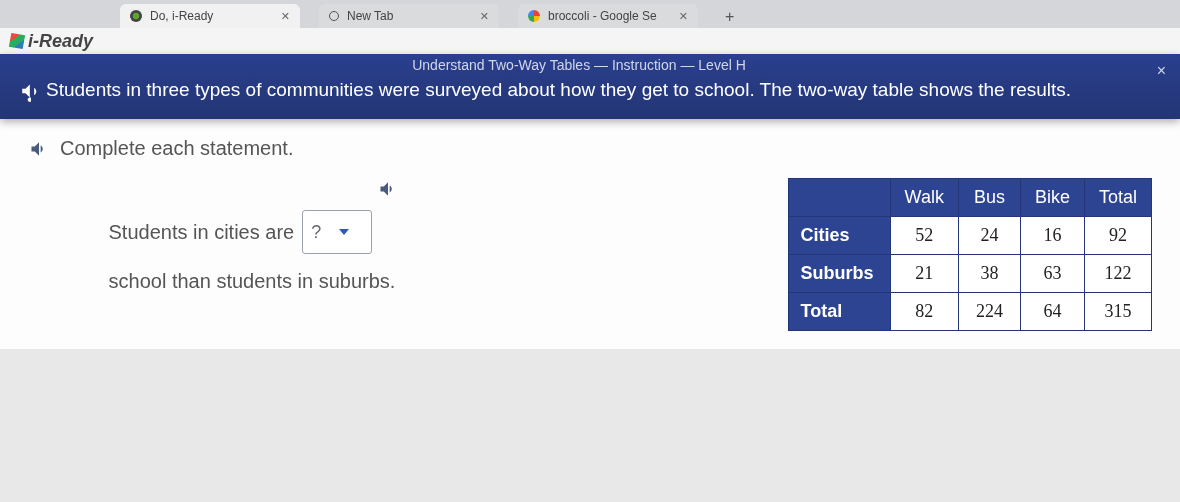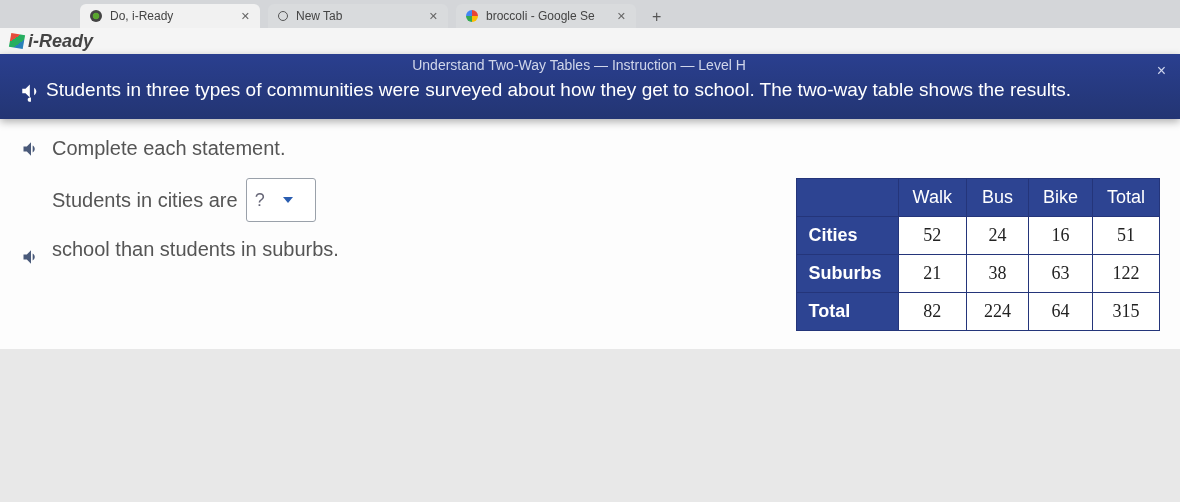--- a/index.html
+++ b/index.html
@@ -8,22 +8,22 @@
     background: #e8e8e8;
     width: 1180px;
     height: 502px;
     overflow: hidden;
   }
   .browser-tabs {
     display: flex;
     align-items: flex-end;
     background: #d4d6d9;
     height: 28px;
-    padding-left: 80px;
-    gap: 8px;
+    padding-left: 120px;
+    gap: 19px;
     font-size: 12px;
     color: #444;
   }
   .tab {
     display: flex;
     align-items: center;
     padding: 4px 10px;
     background: #f1f1f1;
     border-radius: 6px 6px 0 0;
     gap: 8px;
@@ -77,21 +77,21 @@
   }
   .lesson-text {
     font-size: 19px; line-height: 1.4;
   }
   .close-x {
     position:absolute; top:8px; right:14px;
     color:#cfd6ee; font-size:16px; cursor:pointer;
   }
 
   .content {
-    padding: 18px 20px;
+    padding: 18px 28px;
     background: #fdfdfd;
   }
   .statement-row {
     display:flex; align-items:center; gap:10px;
     color:#555; font-size:20px;
   }
   .speaker {
     width:22px; height:22px; flex:0 0 auto;
     display:flex; align-items:center; justify-content:center;
     cursor:pointer;
@@ -196,21 +196,21 @@
       <svg viewBox="0 0 24 24" width="20" height="20" fill="#4a5a7a">
           <path d="M3 9v6h4l5 5V4L7 9H3zm13.5 3c0-1.8-1-3.3-2.5-4.1v8.2c1.5-.8 2.5-2.3 2.5-4.1z"></path>
         </svg>
     </span>
     <span class="prompt-heading">Complete each statement.</span>
   </div>
 
   <div class="main-row">
 
     <div style="flex:1;">
-      <div class="statement-row" style="align-items:flex-end;">
+      <div class="statement-row" style="align-items:center;flex-direction:column;">
         <span class="speaker">
           <svg viewBox="0 0 24 24" width="20" height="20" fill="#4a5a7a">
               <path d="M3 9v6h4l5 5V4L7 9H3zm13.5 3c0-1.8-1-3.3-2.5-4.1v8.2c1.5-.8 2.5-2.3 2.5-4.1z"></path>
             </svg>
         </span>
         <div class="sentence-block">
           <span>Students in cities are</span>
           <span class="dropdown">
             <span>?</span>
             <span class="caret"></span>
@@ -227,21 +227,21 @@
         <th>Walk</th>
         <th>Bus</th>
         <th>Bike</th>
         <th>Total</th>
       </tr>
       <tr>
         <th class="rowhead">Cities</th>
         <td>52</td>
         <td>24</td>
         <td>16</td>
-        <td>51</td>
+        <td>92</td>
       </tr>
       <tr>
         <th class="rowhead">Suburbs</th>
         <td>21</td>
         <td>38</td>
         <td>63</td>
         <td>122</td>
       </tr>
       <tr>
         <th class="rowhead">Total</th>

